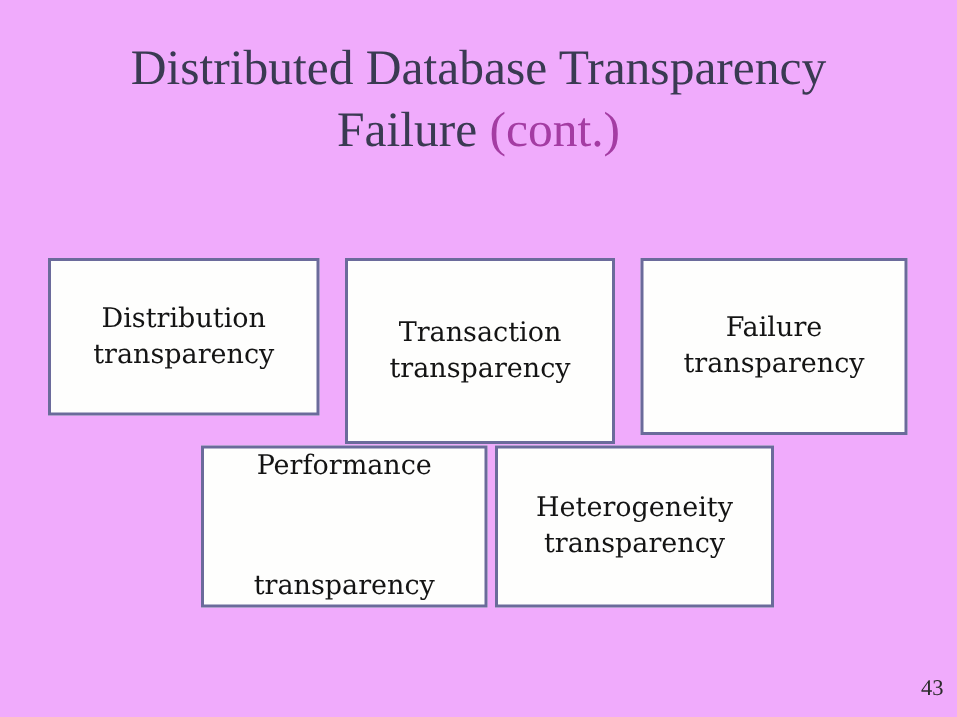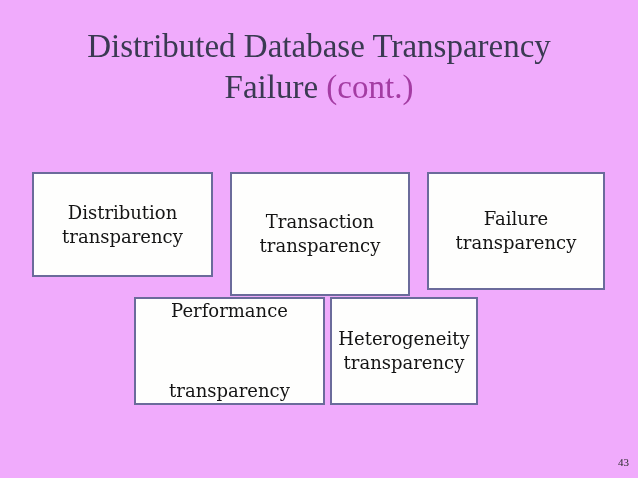--- a/index.html
+++ b/index.html
@@ -38,27 +38,27 @@
     font-family: "DejaVu Serif", "Liberation Serif", serif;
     font-size: 18px;
     line-height: 24px;
     color: #141414;
   }
   .box-line { display: block; }
   #box-distribution  { left: 32px;  top: 172px; width: 181px; height: 105px; }
   #box-transaction   { left: 230px; top: 172px; width: 180px; height: 124px; }
   #box-failure       { left: 427px; top: 172px; width: 178px; height: 118px; }
   #box-performance   { left: 134px; top: 297px; width: 191px; height: 108px; justify-content: space-between; }
-  #box-heterogeneity { left: 330px; top: 297px; width: 148px; height: 108px; }
+  #box-heterogeneity { left: 330px; top: 297px; width: 186px; height: 108px; }
   .page-num {
     position: absolute;
     right: 9px;
     bottom: 10px;
     font-family: "Liberation Serif", "DejaVu Serif", serif;
-    font-size: 11px;
+    font-size: 15px;
     color: #2B2B2B;
   }
 </style>
 </head>
 <body>
 
 <div class="slide">
 
   <h1 class="title">
     <span class="t-line">Distributed Database Transparency</span>

